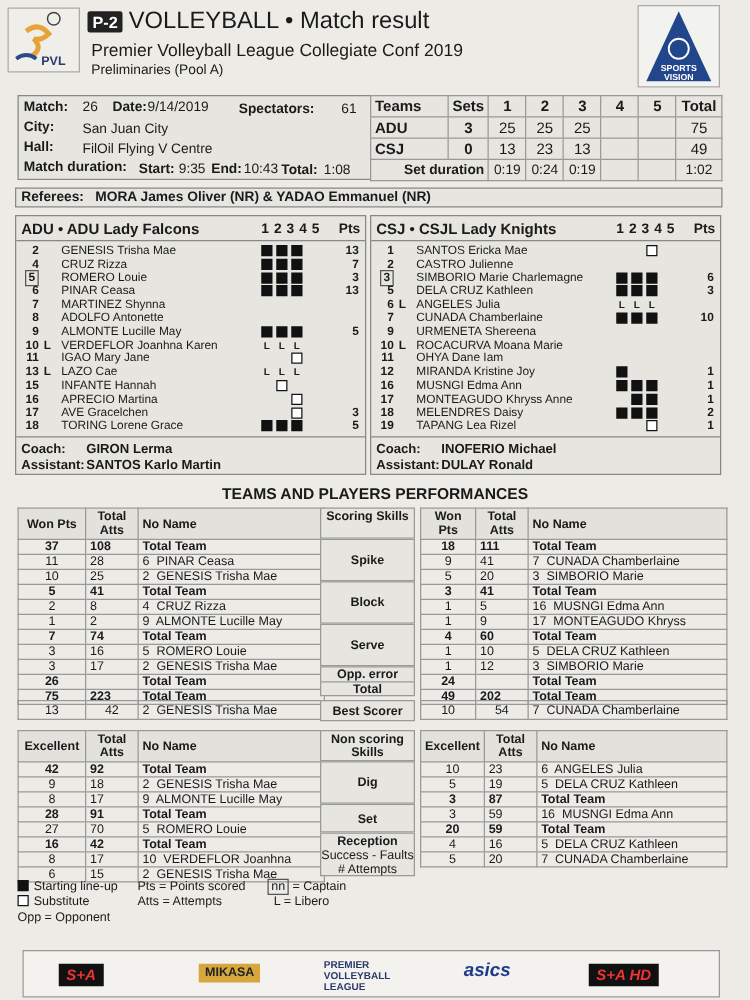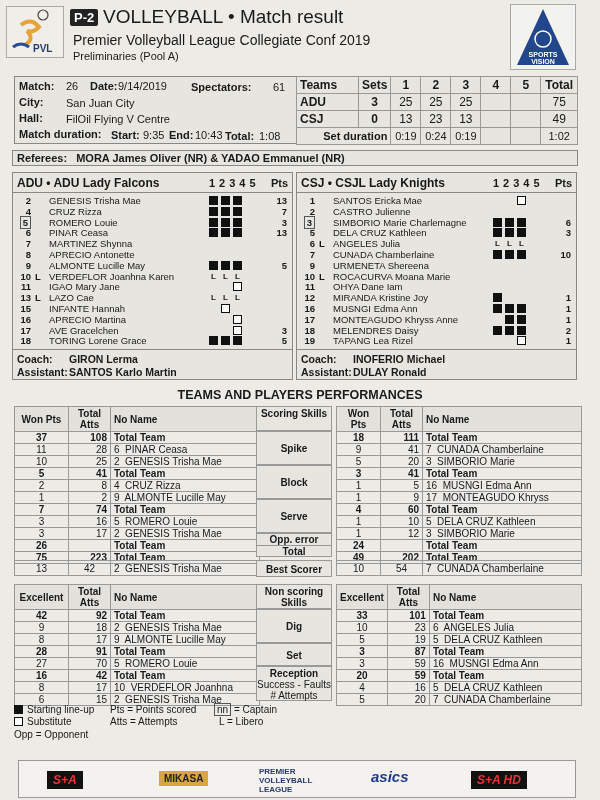--- a/index.html
+++ b/index.html
@@ -38,21 +38,21 @@
 .cell.s{background:#111}
 .cell.u{border:1px solid #111;background:#fff}
 .roster .pts{position:absolute;font-weight:bold;text-align:right;width:20px}
 .roster .coach{position:absolute;left:4px;font-size:10.5px;font-weight:bold}
 .roster .divider{position:absolute;left:0;width:100%;border-top:1px solid #888}
 
 #perf-title{left:0;width:600px;top:388px;text-align:center;font-size:12.5px;font-weight:bold}
 .pt{position:absolute;border-collapse:collapse;font-size:10px}
 .pt td{border:1px solid #999;height:11.5px;padding:0 3px;line-height:11px}
 .pt td.c{text-align:center}
-.pt td.r{text-align:right}
+.pt td.r{}
 .pt th{border:1px solid #999;font-size:10px;font-weight:bold;padding:1px 3px;background:#e2e1db;line-height:11px}
 .pt .bb{font-weight:bold}
 .pt tr.grp td{border-top:1.5px solid #777}
 .skill{position:absolute;border:1px solid #999;background:#e6e5df;font-size:10px;font-weight:bold;text-align:center}
 
 #legend{left:14px;top:704px;font-size:10px;width:320px;height:40px}
 #legend .r{position:absolute;white-space:nowrap}
 .sq{display:inline-block;width:9px;height:9px;vertical-align:-1px;margin-right:4px}
 #sponsors{left:18px;top:760px;width:558px;height:38px;border:1px solid #999;background:#f3f2ee}
 #sponsors .sp{position:absolute;top:10px;font-weight:bold;font-size:12px}
@@ -193,21 +193,21 @@
     </div>
     <div class="row" style="top:65.2px">
       <span class="num" style="left:2px"><span class="">7</span></span>
       <span class="lib" style="left:22px"></span>
       <span class="nm" style="left:36px">MARTINEZ Shynna</span>
       <span class="pts" style="left:254px"></span>
     </div>
     <div class="row" style="top:76px">
       <span class="num" style="left:2px"><span class="">8</span></span>
       <span class="lib" style="left:22px"></span>
-      <span class="nm" style="left:36px">APRECIO Antonette</span>
+      <span class="nm" style="left:36px">ADOLFO Antonette</span>
       <span class="pts" style="left:254px"></span>
     </div>
     <div class="row" style="top:86.80000000000001px">
       <span class="num" style="left:2px"><span class="">9</span></span>
       <span class="lib" style="left:22px"></span>
       <span class="nm" style="left:36px">ALMONTE Lucille May</span>
       <span class="cell s" style="left:196px"></span>
       <span class="cell s" style="left:208px"></span>
       <span class="cell s" style="left:220px"></span>
       <span class="pts" style="left:254px">5</span>
@@ -584,25 +584,20 @@
           <td class="" style="white-space:pre">2  GENESIS Trisha Mae</td>
         </tr>
       </tbody>
     </table>
     <table class="pt" style="left:336px;top:584px;width:246px">
       <tbody>
         <tr>
           <th style="width:44px">Excellent</th>
           <th style="width:42px">Total Atts</th>
           <th style="text-align:left">No Name</th>
-        </tr>
-        <tr class="grp">
-          <td class="c bb">33</td>
-          <td class="r bb">101</td>
-          <td class=" bb" style="white-space:pre">Total Team</td>
         </tr>
         <tr>
           <td class="c">10</td>
           <td class="r">23</td>
           <td class="" style="white-space:pre">6  ANGELES Julia</td>
         </tr>
         <tr>
           <td class="c">5</td>
           <td class="r">19</td>
           <td class="" style="white-space:pre">5  DELA CRUZ Kathleen</td>

